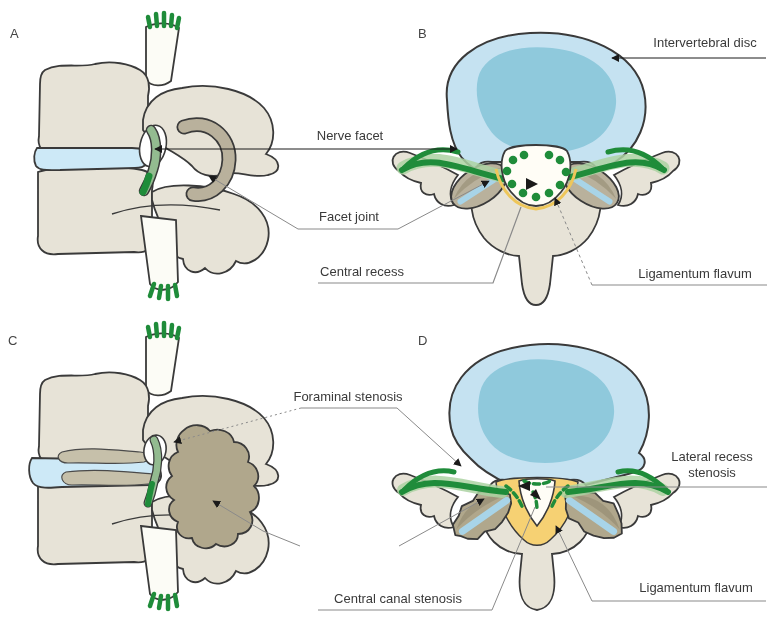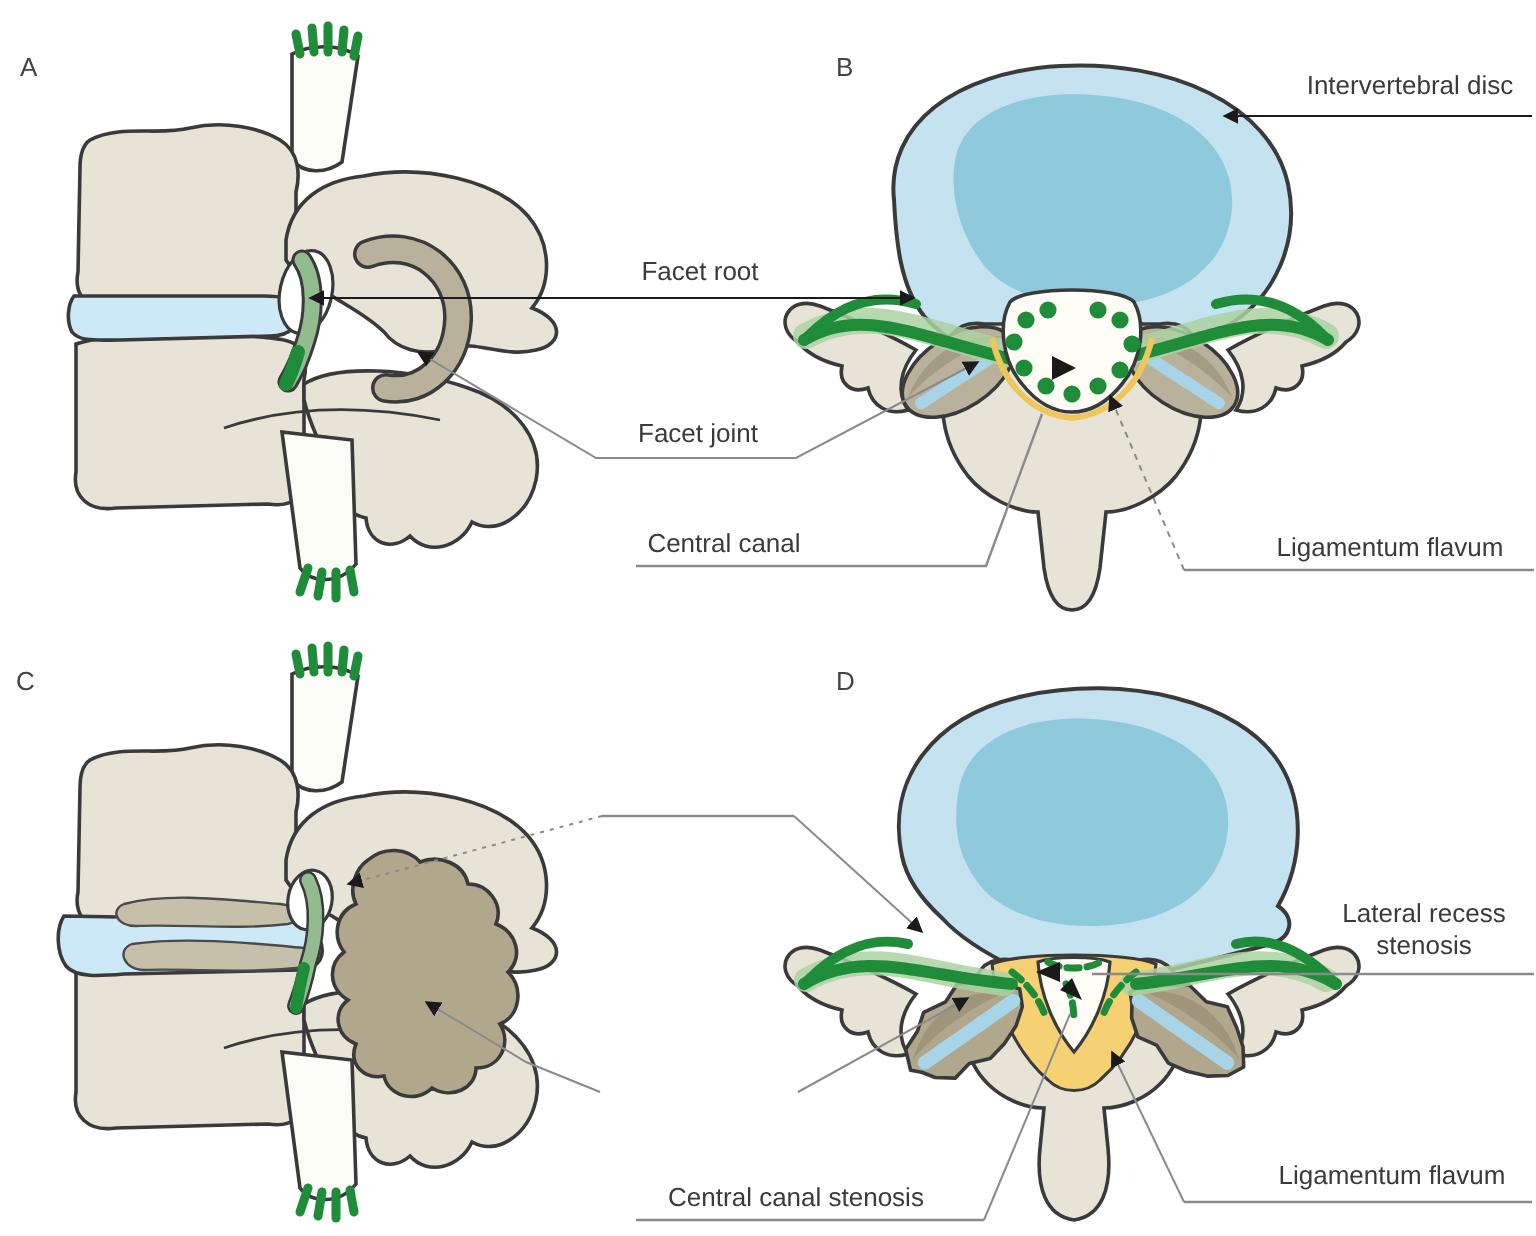--- a/index.html
+++ b/index.html
@@ -195,24 +195,25 @@
     <line x1="592" y1="601" x2="766" y2="601" stroke="var(--leader_gray,#8a8a8a)" stroke-width="1.2"></line>
     <line x1="592" y1="601" x2="556" y2="526" stroke="var(--leader_gray,#8a8a8a)" stroke-width="1" marker-end="url(#arw)"></line>
   </g>
 </svg>
 
   <div class="panel-letter" style="left:10px;top:26px">A</div>
   <div class="panel-letter" style="left:418px;top:26px">B</div>
   <div class="panel-letter" style="left:8px;top:333px">C</div>
   <div class="panel-letter" style="left:418px;top:333px">D</div>
 
-  <div class="lbl" style="left:300px;top:128px;width:100px">Facet root</div>
+  <div class="lbl" style="left:300px;top:128px;width:100px">Nerve facet</div>
   <div class="lbl" style="left:299px;top:209px;width:100px">Facet joint</div>
-  <div class="lbl" style="left:302px;top:264px;width:120px">Central canal</div>
+  <div class="lbl" style="left:302px;top:264px;width:120px">Central recess</div>
   <div class="lbl" style="left:630px;top:35px;width:150px">Intervertebral disc</div>
   <div class="lbl" style="left:620px;top:266px;width:150px">Ligamentum flavum</div>
+  <div class="lbl" style="left:278px;top:389px;width:140px">Foraminal stenosis</div>
   <div class="lbl" style="left:318px;top:591px;width:160px">Central canal stenosis</div>
   <div class="lbl" style="left:642px;top:449px;width:140px">
     <span>Lateral recess</span><br>
     <span>stenosis</span>
   </div>
   <div class="lbl" style="left:621px;top:580px;width:150px">Ligamentum flavum</div>
 </div>
 
 </body></html>

